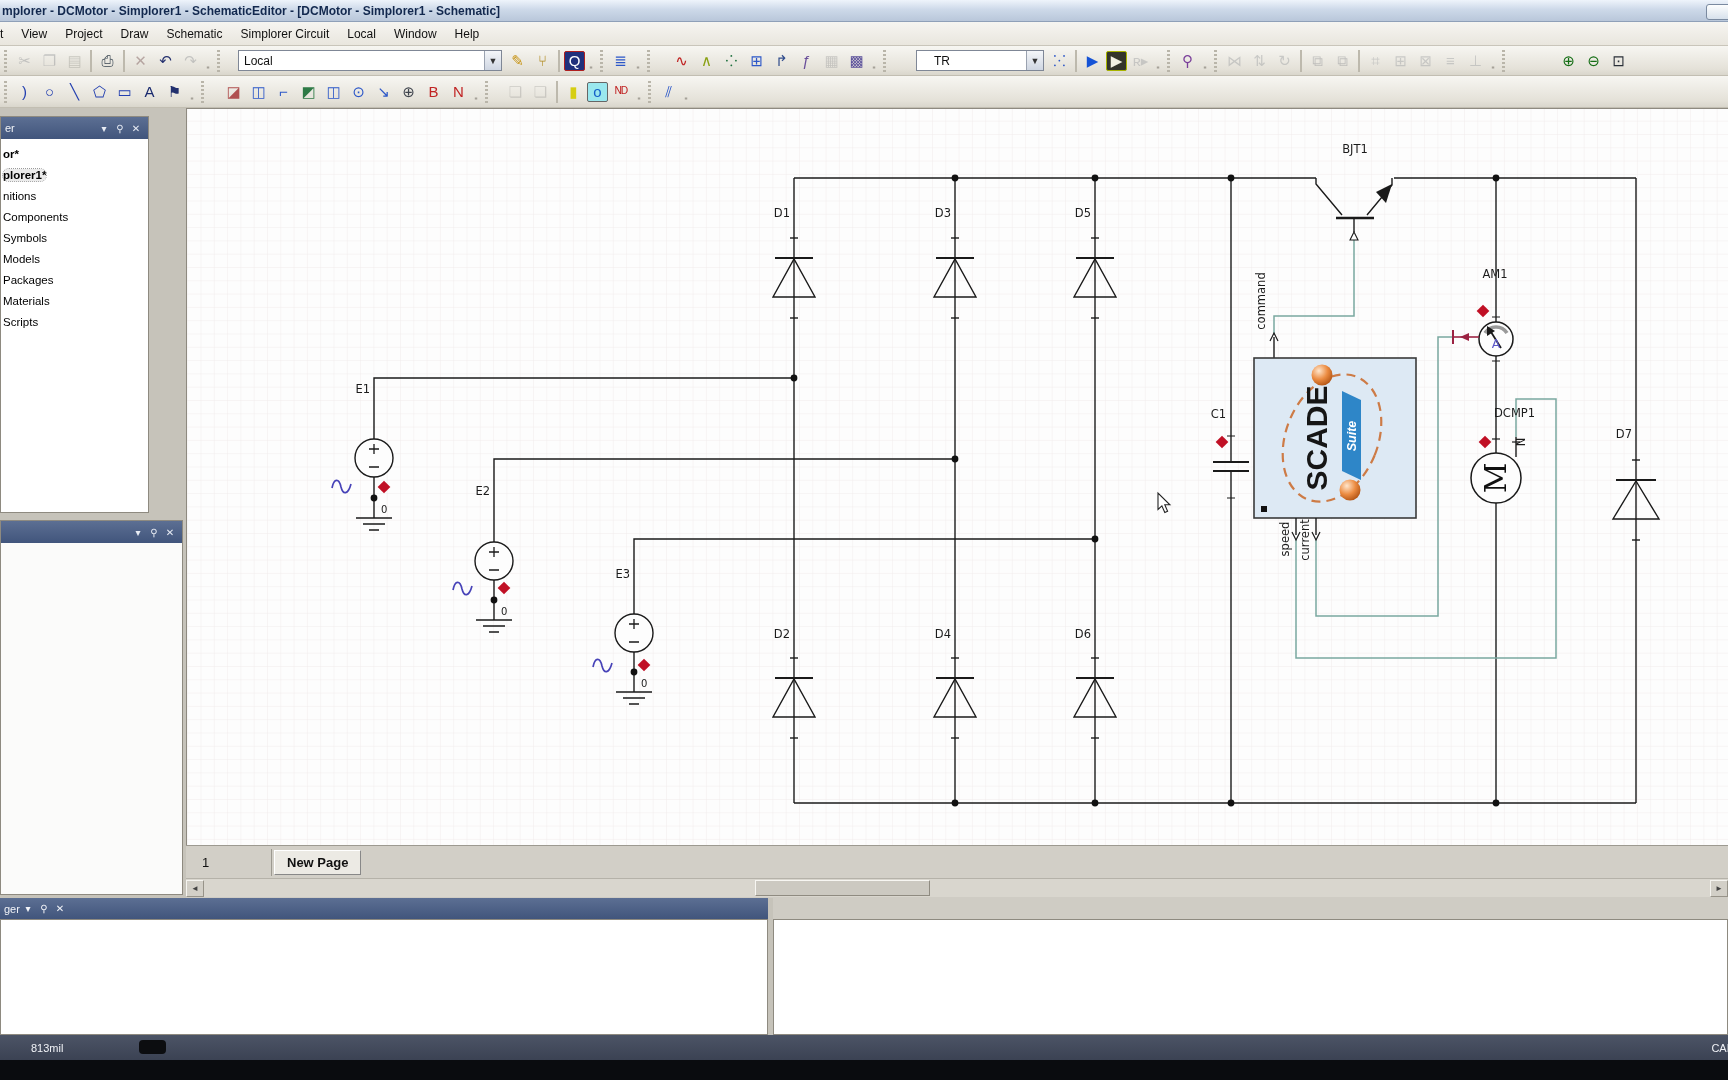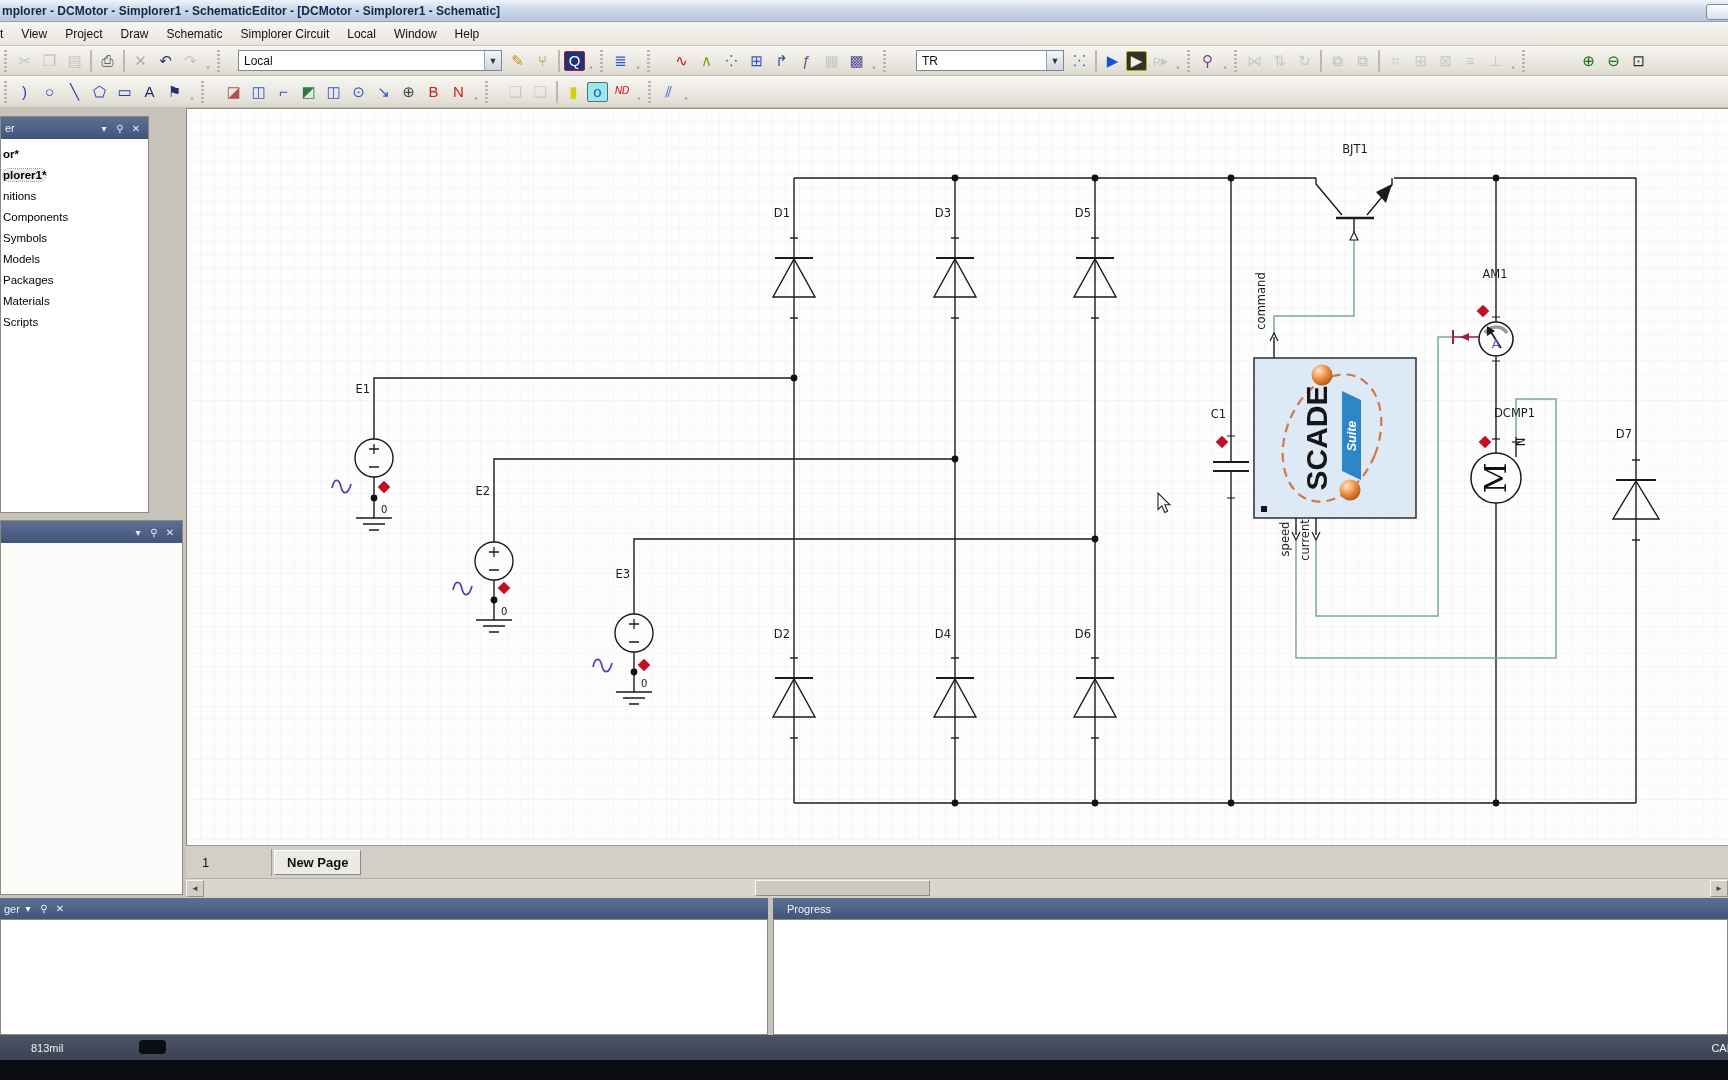--- a/index.html
+++ b/index.html
@@ -193,21 +193,21 @@
       </div>
       <div class="tb-btn dis">
         <span class="g" style="color: rgb(154, 154, 154);">▦</span>
       </div>
       <div class="tb-btn">
         <span class="g" style="color: rgb(90, 79, 154);">▩</span>
       </div>
       <div class="tb-ovf">₌</div>
       <div class="tb-handle"></div>
       <div style="width: 22px;"></div>
-      <div class="tb-combo" style="width: 148px;">
+      <div class="tb-combo" style="width: 128px; padding-left: 12px;">
         <span class="val">TR</span>
         <div class="dd">▼</div>
       </div>
       <div class="tb-btn">
         <span class="g" style="color: rgb(44, 87, 200);">⁙</span>
       </div>
       <div class="tb-sep"></div>
       <div class="tb-btn">
         <span class="g" style="color: rgb(21, 83, 214);">▶</span>
       </div>
@@ -335,21 +335,21 @@
         <span class="g" style="color: rgb(168, 164, 154);">❏</span>
       </div>
       <div class="tb-sep"></div>
       <div class="tb-btn">
         <span class="g" style="color: rgb(214, 206, 18);">▮</span>
       </div>
       <div class="tb-btn" style="background: rgb(154, 232, 238); border: 1px solid rgb(102, 102, 102); width: 21px; height: 20px;">
         <span class="g" style="color: rgb(20, 96, 200);">o</span>
       </div>
       <div class="tb-btn">
-        <span class="g" style="color: rgb(192, 36, 36); font-style: italic;">ᴺᴰ</span>
+        <span class="g" style="color: rgb(192, 36, 36);">ᴺᴰ</span>
       </div>
       <div class="tb-ovf">₌</div>
       <div class="tb-handle"></div>
       <div class="tb-btn">
         <span class="g" style="color: rgb(44, 87, 200);">⫽</span>
       </div>
       <div class="tb-ovf">₌</div>
     </div>
 
   <div class="leftcol">
@@ -607,23 +607,20 @@
   </div>
 
   <div class="dockband">
     <div class="half hL">
       <span class="t">ger</span>
       <span class="btn" style="width:16px;text-align:center;font-size:10px;">▾</span>
       <span class="btn" style="width:16px;text-align:center;font-size:10px;">⚲</span>
       <span class="btn" style="width:16px;text-align:center;font-size:10px;">✕</span>
     </div>
     <div class="gap"></div>
-    <div class="half hR">
-      <span class="t" style="padding-left:10px;">Progress</span>
-    </div>
   </div>
   <div class="bpanels">
     <div class="p pL"></div>
     <div class="gap"></div>
     <div class="p pR"></div>
   </div>
 
   <div class="statusbar">
     <span class="coord">813mil</span>
     <div class="pill"></div>

